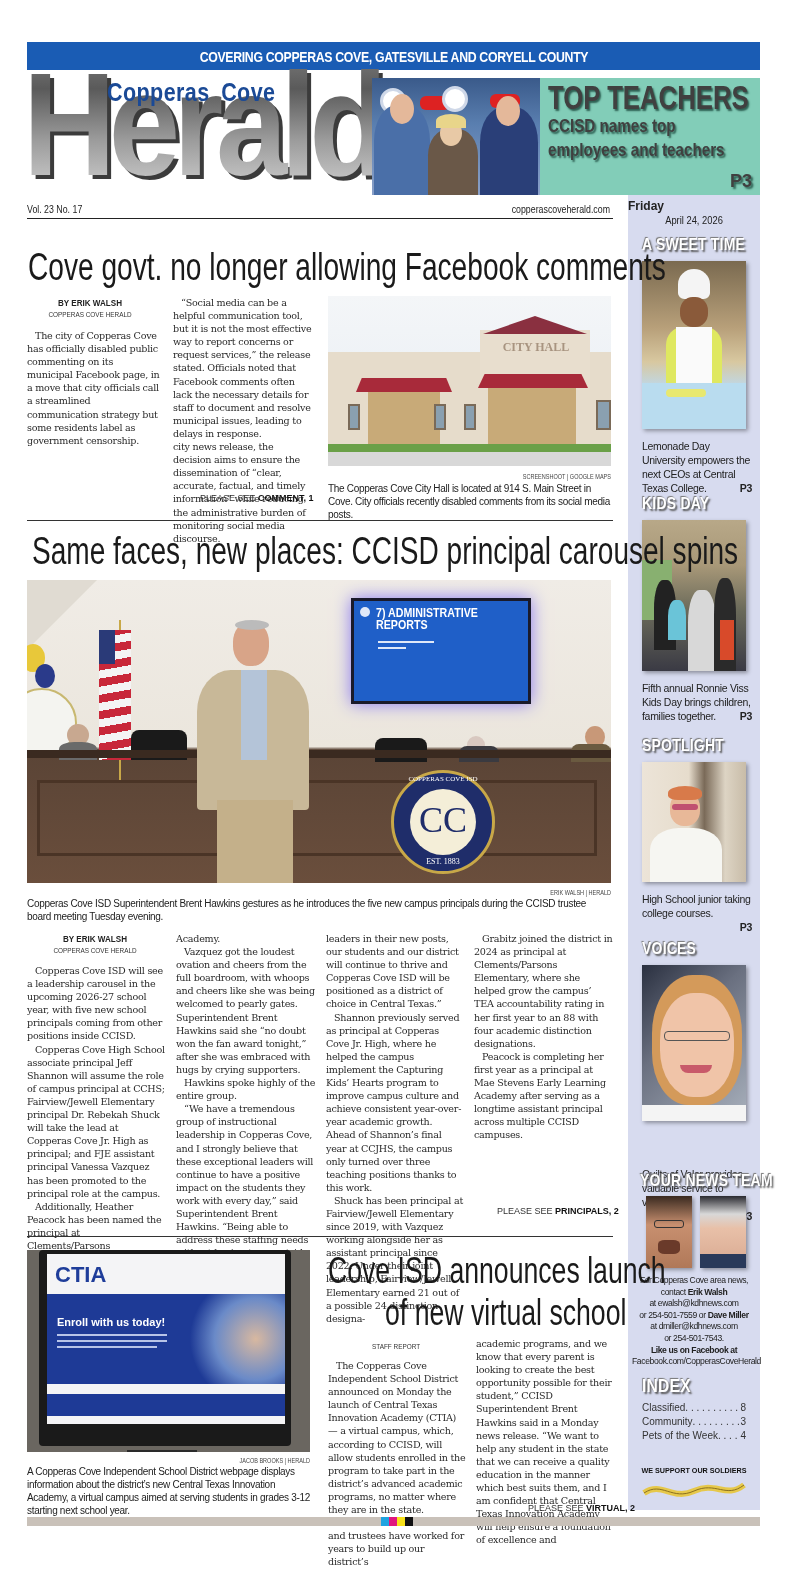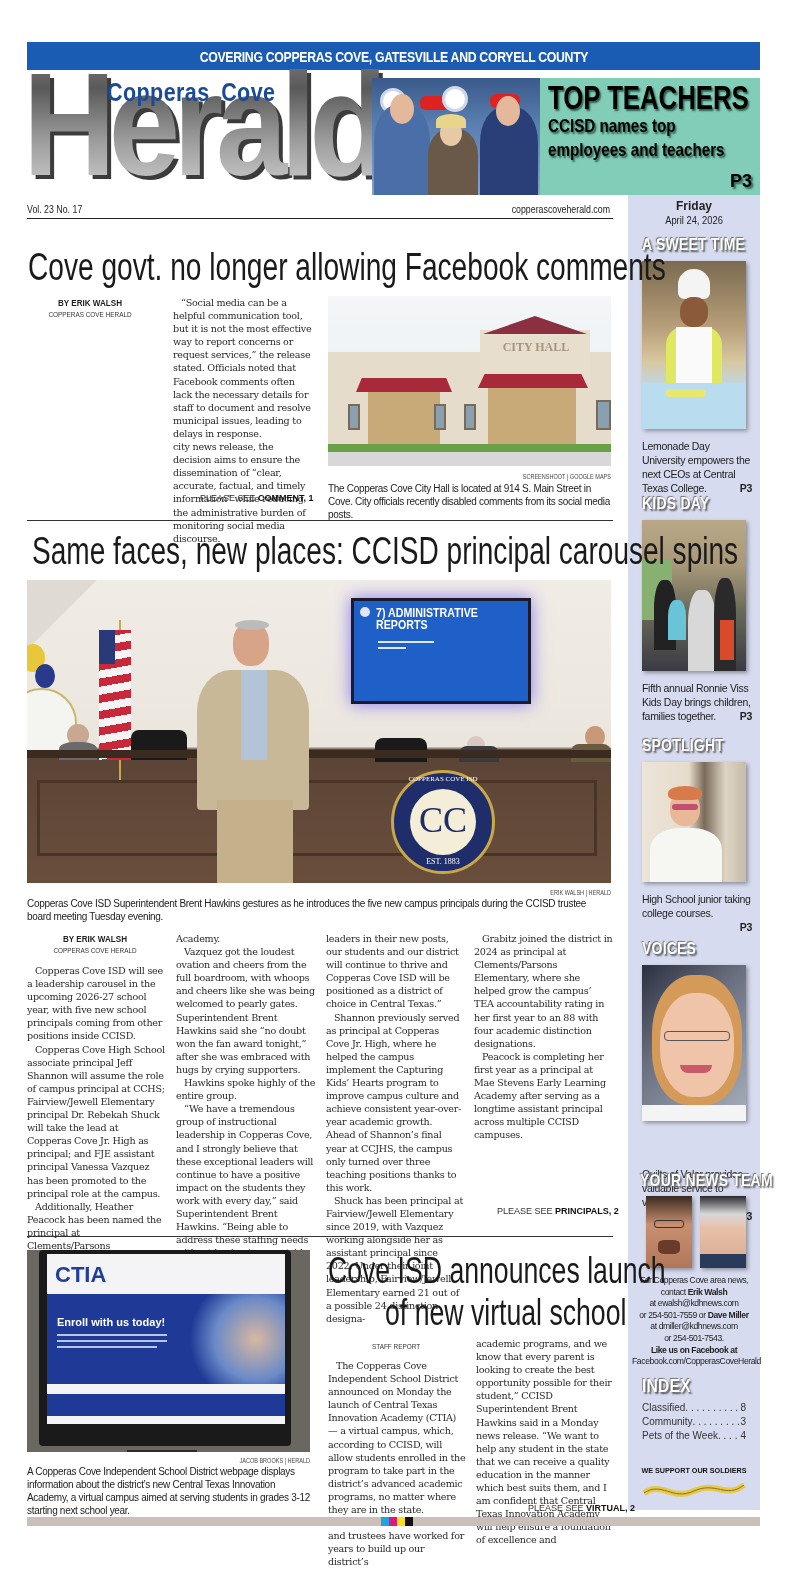--- a/index.html
+++ b/index.html
@@ -24,36 +24,36 @@
   #mast-herald-shadow { position: absolute; left: 0px; top: -22px; font-family: "Liberation Sans", sans-serif; font-weight: bold;
     font-size: 146px; letter-spacing: -8px; line-height: 1; color: #1a1a1a; transform: scaleX(0.88); transform-origin: left top; opacity: 0.85; }
   #mast-cc { position: absolute; left: 80px; top: 0px; font-family: "Liberation Sans", sans-serif; font-weight: bold; font-size: 25px;
     color: #1b4a96; letter-spacing: 0.5px; word-spacing: 6px; transform: scaleX(0.86); transform-origin: left top; white-space: nowrap; }
 
   #mast-photo { left: 372px; top: 78px; width: 168px; height: 117px; overflow: hidden;
     background: linear-gradient(180deg, #3a5a8a 0%, #5a7fb0 40%, #8aa0c8 100%); }
   .ph-person { position: absolute; bottom: 0; border-radius: 40% 40% 0 0; }
   .ph-head { position: absolute; border-radius: 50%; background: #e4b89a; }
 
-  #teaser { left: 540px; top: 78px; width: 220px; height: 117px; background: #82cdb8; color: #000000; padding: 2px 8px; }
+  #teaser { left: 540px; top: 78px; width: 220px; height: 117px; background: #82cdb8; color: #404040; padding: 2px 8px; }
   #teaser-title { font-family: "Liberation Sans", sans-serif; font-weight: bold; font-size: 33px; line-height: 36px;
     transform: scaleX(0.78); transform-origin: left top; white-space: nowrap; text-shadow: 2px 2px 2px #2d5f52; }
   #teaser-sub { font-family: "Liberation Sans", sans-serif; font-weight: bold; font-size: 19px; line-height: 24px;
     transform: scaleX(0.8); transform-origin: left top; white-space: nowrap; text-shadow: 2px 2px 2px #2d5f52; margin-top: -2px; }
   #teaser-page { position: absolute; right: 8px; bottom: 3px; font-family: "Liberation Sans", sans-serif; font-weight: bold; font-size: 18px;
     text-shadow: 2px 2px 2px #2d5f52; }
 
   #vol { left: 27px; top: 203px; font-family: "Liberation Sans", sans-serif; font-size: 11px; transform: scaleX(0.8); transform-origin: left top; color: #222; }
   #site { left: 470px; top: 203px; width: 140px; text-align: right; font-family: "Liberation Sans", sans-serif; font-size: 11px;
     transform: scaleX(0.8); transform-origin: right top; color: #222; }
   #mast-rule { left: 27px; top: 218px; width: 586px; height: 1px; background: #222; }
 
   
   #sidebar { left: 628px; top: 195px; width: 132px; height: 1315px; background: #d7dbef; }
-  .sb-date-day { position: absolute; left: 0; width: 132px; text-align: center; font-family: "Liberation Sans", sans-serif; font-weight: bold; font-size: 12px; top: 4px; }
+  .sb-date-day { position: absolute; left: 0; width: 132px; text-align: left; font-family: "Liberation Sans", sans-serif; font-weight: bold; font-size: 12px; top: 4px; }
   .sb-date { position: absolute; left: 0; width: 132px; text-align: center; font-family: "Liberation Sans", sans-serif; font-size: 11px; top: 19px; transform: scaleX(0.85); }
   .sb-head { position: absolute; left: 14px; font-family: "Liberation Sans", sans-serif; font-weight: bold; font-size: 17px; color: #fff;
     text-shadow: 2px 2px 2px #555, -1px -1px 1px #777; transform: scaleX(0.82); transform-origin: left top; white-space: nowrap; letter-spacing: 0.3px; }
   .sb-photo { position: absolute; left: 14px; width: 104px; box-shadow: 2px 2px 4px rgba(0,0,0,0.35); overflow: hidden; }
   .sb-cap { position: absolute; left: 14px; width: 110px; font-family: "Liberation Sans", sans-serif; font-size: 10.5px; line-height: 14px; color: #222;
     letter-spacing: -0.3px; }
   .sb-p3 { font-weight: bold; float: right; }
 
   
   .hed { position: absolute; font-family: "Liberation Sans", sans-serif; color: #1a1a1a; white-space: nowrap; transform-origin: left top; font-weight: normal; }
@@ -209,20 +209,21 @@
     <path d="M2 14 C 20 2, 30 22, 52 12 C 74 2, 84 20, 102 6" stroke="#8a7020" stroke-width="1" fill="none"></path>
   </svg>
 </div>
 
 <div class="hed" style="left:28px;top:246px;font-size:38px;transform:scaleX(0.74);">Cove govt. no longer allowing Facebook comments</div>
 <div class="byline" style="left:30px;top:297px;width:120px;">
   <span class="by">BY ERIK WALSH</span>
   <span class="org">COPPERAS COVE HERALD</span>
 </div>
 <div class="col" style="left:27px;top:329px;width:134px;">
+  <p>The city of Copperas Cove has officially disabled public commenting on its municipal Facebook page, in a move that city officials call a streamlined communication strategy but some residents label as government censorship.</p>
 </div>
 <div class="col" style="left:173px;top:296px;width:140px;">
   <p>“Social media can be a helpful communication tool, but it is not the most effective way to report concerns or request services,” the release stated. Officials noted that Facebook comments often lack the necessary details for staff to document and resolve municipal issues, leading to delays in response.</p>
   <p style="text-indent:0;">city news release, the decision aims to ensure the dissemination of “clear, accurate, factual, and timely information” while reducing the administrative burden of monitoring social media discourse.</p>
 </div>
 <div class="jump" style="left:200px;top:493px;"><span>PLEASE SEE </span><b>COMMENT, 1</b></div>
 
 <div class="abs" style="left:328px;top:296px;width:283px;height:170px;overflow:hidden;background:linear-gradient(180deg,#f4f6f8 0%,#eef2f6 40%,#e8e2d6 41%,#e0d6c4 100%);">
   <div style="position:absolute;left:0;top:56px;width:283px;height:98px;background:#e6dccb;"></div>
   <div style="position:absolute;left:152px;top:34px;width:110px;height:60px;background:#e8dece;"></div>

